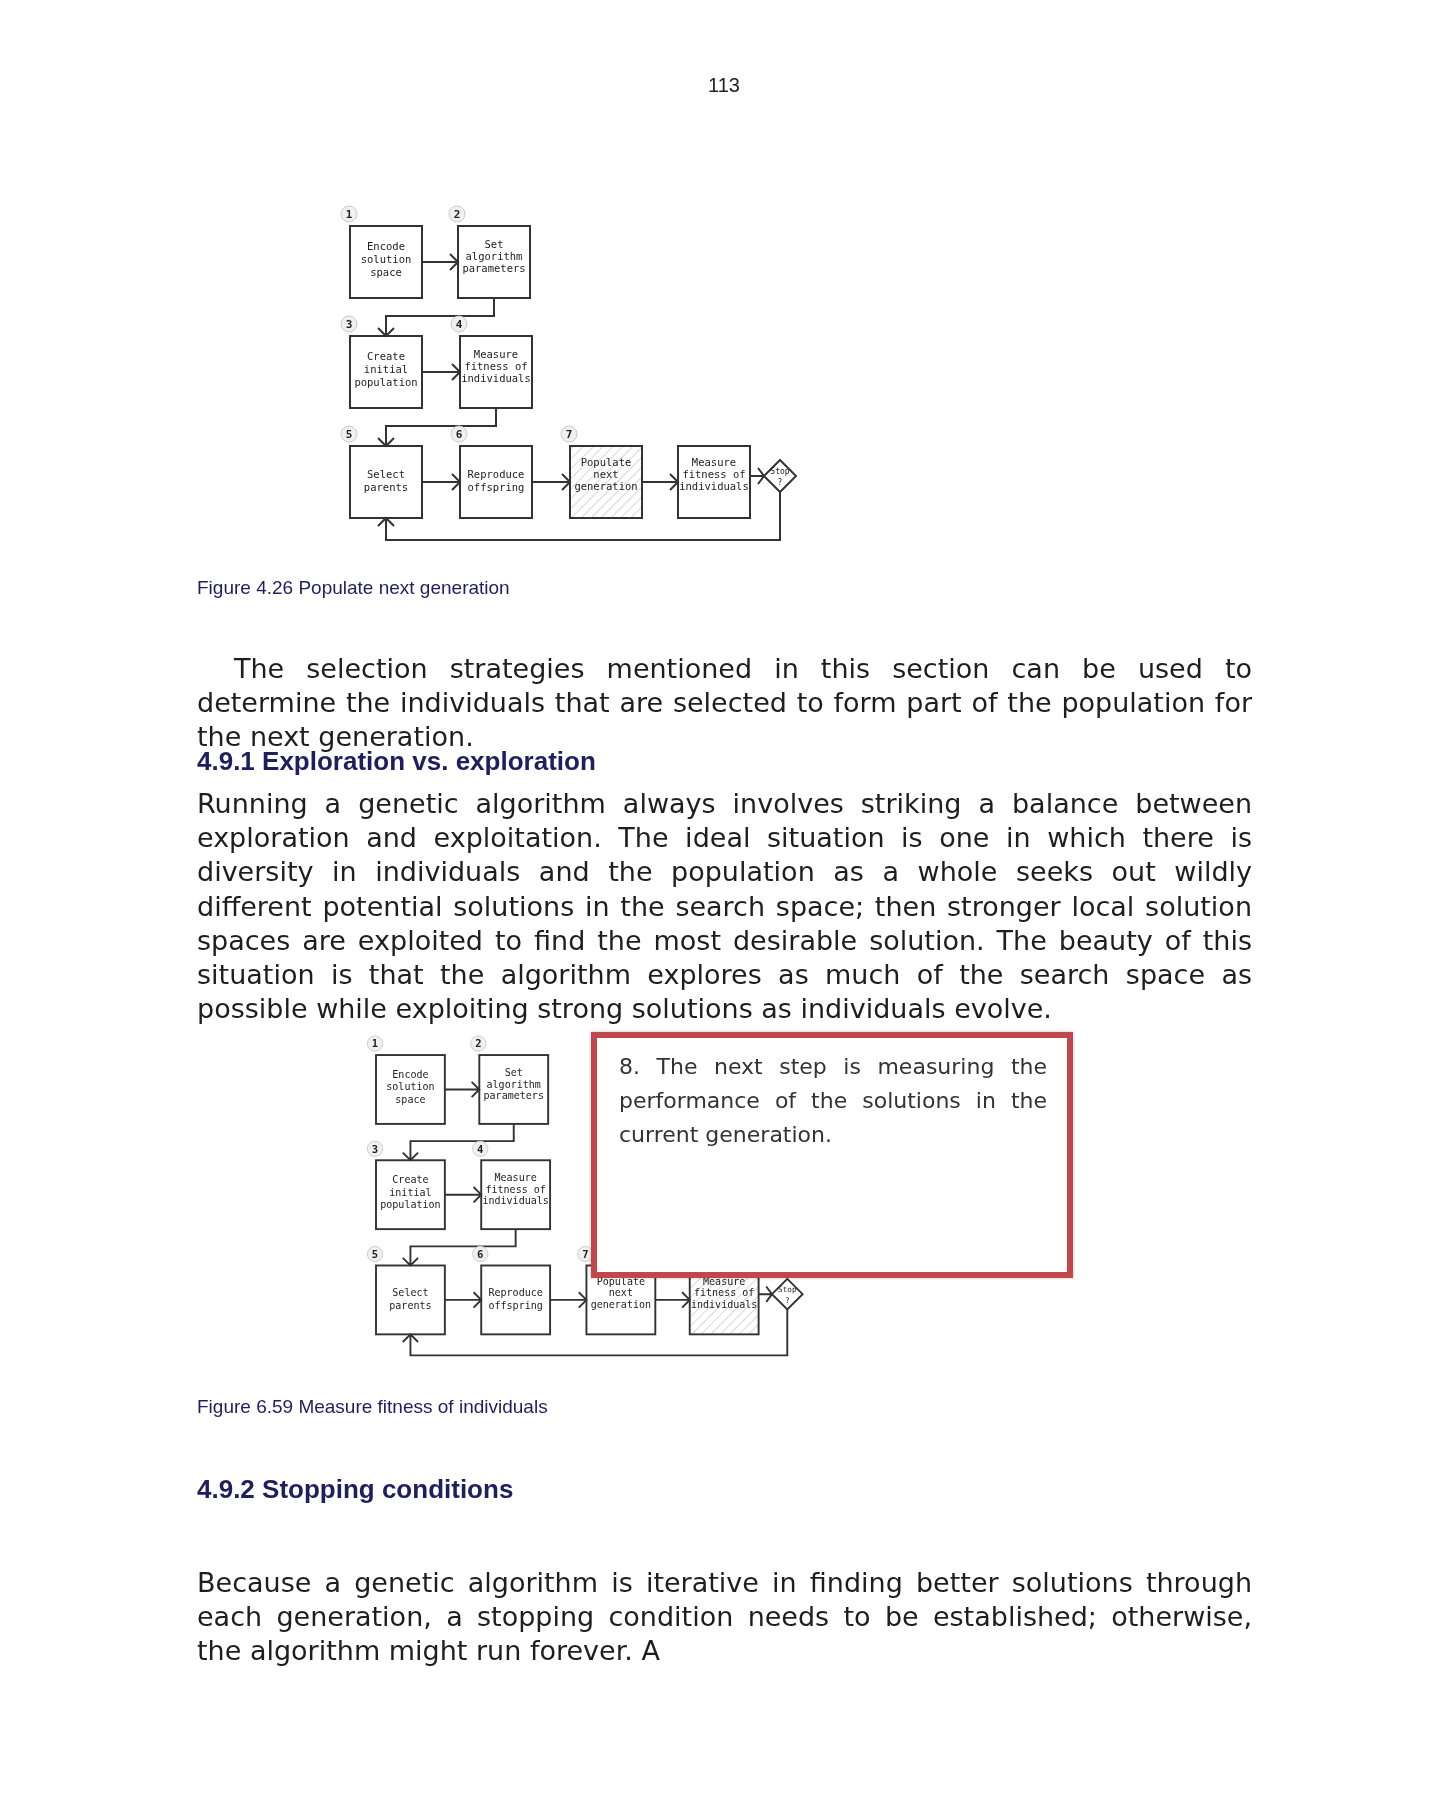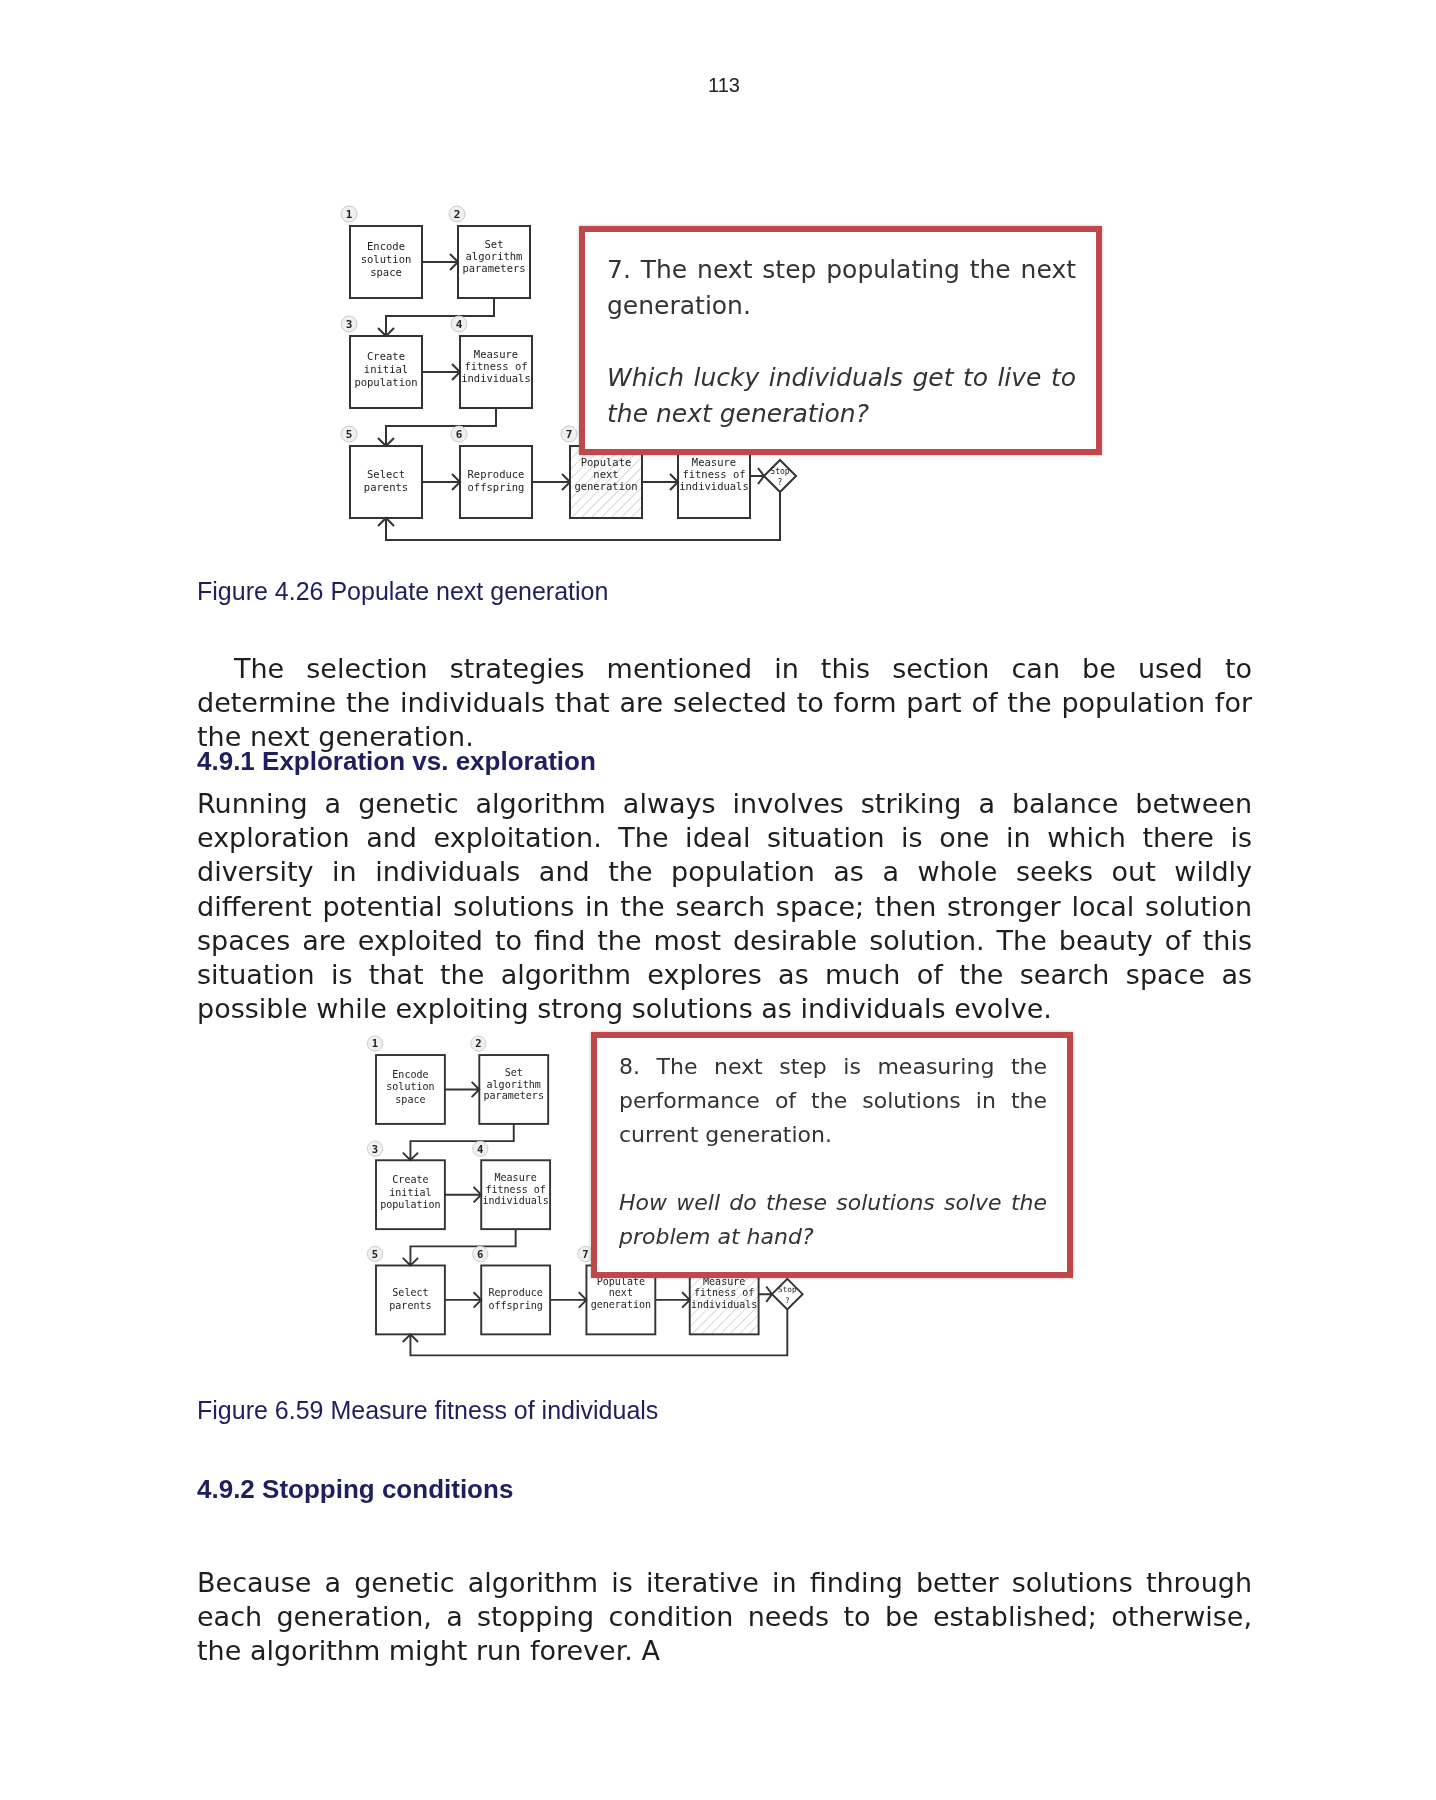--- a/index.html
+++ b/index.html
@@ -1,19 +1,19 @@
 <!DOCTYPE html>
 <html><head>
 <meta charset="utf-8">
 <style>
   html, body { margin: 0; padding: 0; background: #ffffff; }
   body { width: 1436px; height: 1800px; position: relative; overflow: hidden; font-family: "DejaVu Sans", sans-serif; color: #1a1a1a; }
   .abs { position: absolute; }
   .page-num { left: 0; width: 1448px; top: 74px; text-align: center; font-family: "Liberation Sans", sans-serif; font-size: 20px; color: #222; }
-  .caption { left: 197px; font-family: "Liberation Sans", sans-serif; font-size: 25px; color: #1f1f5f; }
+  .caption { left: 197px; font-family: "Liberation Sans", sans-serif; font-size: 19px; color: #1f1f5f; }
   .heading { left: 197px; font-family: "Liberation Sans", sans-serif; font-weight: bold; font-size: 26px; color: #1f1f5f; }
   .para { left: 197px; width: 1055px; font-size: 27px; line-height: 34.2px; text-align: justify; text-align-last: left; color: #1e1e1e; }
   .para.indent { text-indent: 37px; }
   .callout { border: 6px solid #c0484a; background: #fff; box-sizing: border-box; box-shadow: 0 0 3px rgba(0,0,0,0.25); font-family: "DejaVu Sans", sans-serif; color: #333; }
   .callout p { margin: 0; text-align: justify; text-align-last: left; }
   .callout .q { font-style: italic; }
   svg text { font-family: "DejaVu Sans Mono", monospace; font-size: 10.5px; fill: #222; }
   svg .num { font-size: 11px; font-weight: bold; }
 </style>
 </head>
@@ -88,24 +88,20 @@
       <text x="266" y="262">Populate</text>
       <text x="266" y="274">next</text>
       <text x="266" y="286">generation</text>
       <text x="374" y="262">Measure</text>
       <text x="374" y="274">fitness of</text>
       <text x="374" y="286">individuals</text>
       <text x="440" y="270" style="font-size:8px">Stop</text>
       <text x="440" y="281" style="font-size:8px">?</text>
     </g>
   </svg>
-  <div class="abs callout" style="left:239px; top:22px; width:523px; height:229px; padding:20px 20px 0 22px; font-size:25px; line-height:36px;">
-    <p>7. The next step populating the next generation.</p>
-    <p class="q" style="margin-top:36px;">Which lucky individuals get to live to the next generation?</p>
-  </div>
 </div>
 
 <div class="abs caption" style="top:577px;">Figure 4.26 Populate next generation</div>
 
 <div class="abs para indent" style="top:652px;">The selection strategies mentioned in this section can be used to determine the individuals that are selected to form part of the population for the next generation.</div>
 
 <div class="abs heading" style="top:746px;">4.9.1  Exploration vs. exploration</div>
 
 <div class="abs para" style="top:787px;">Running a genetic algorithm always involves striking a balance between exploration and exploitation. The ideal situation is one in which there is diversity in individuals and the population as a whole seeks out wildly different potential solutions in the search space; then stronger local solution spaces are exploited to find the most desirable solution. The beauty of this situation is that the algorithm explores as much of the search space as possible while exploiting strong solutions as individuals evolve.</div>
 
@@ -174,21 +170,20 @@
       <text x="266" y="286">generation</text>
       <text x="374" y="262">Measure</text>
       <text x="374" y="274">fitness of</text>
       <text x="374" y="286">individuals</text>
       <text x="440" y="270" style="font-size:8px">Stop</text>
       <text x="440" y="281" style="font-size:8px">?</text>
     </g>
   </svg>
   <div class="abs callout" style="left:225px; top:0px; width:482px; height:246px; padding:12px 20px 0 22px; font-size:22px; line-height:34px;">
     <p>8. The next step is measuring the performance of the solutions in the current generation.</p>
-    <p class="q" style="margin-top:34px;">How well do these solutions solve the problem at hand?</p>
   </div>
 </div>
 
 <div class="abs caption" style="top:1396px;">Figure 6.59 Measure fitness of individuals</div>
 
 <div class="abs heading" style="top:1440px;margin-top:34px;">4.9.2  Stopping conditions</div>
 
 <div class="abs para" style="top:1566px;">Because a genetic algorithm is iterative in finding better solutions through each generation, a stopping condition needs to be established; otherwise, the algorithm might run forever. A</div>
 
 </body></html>

